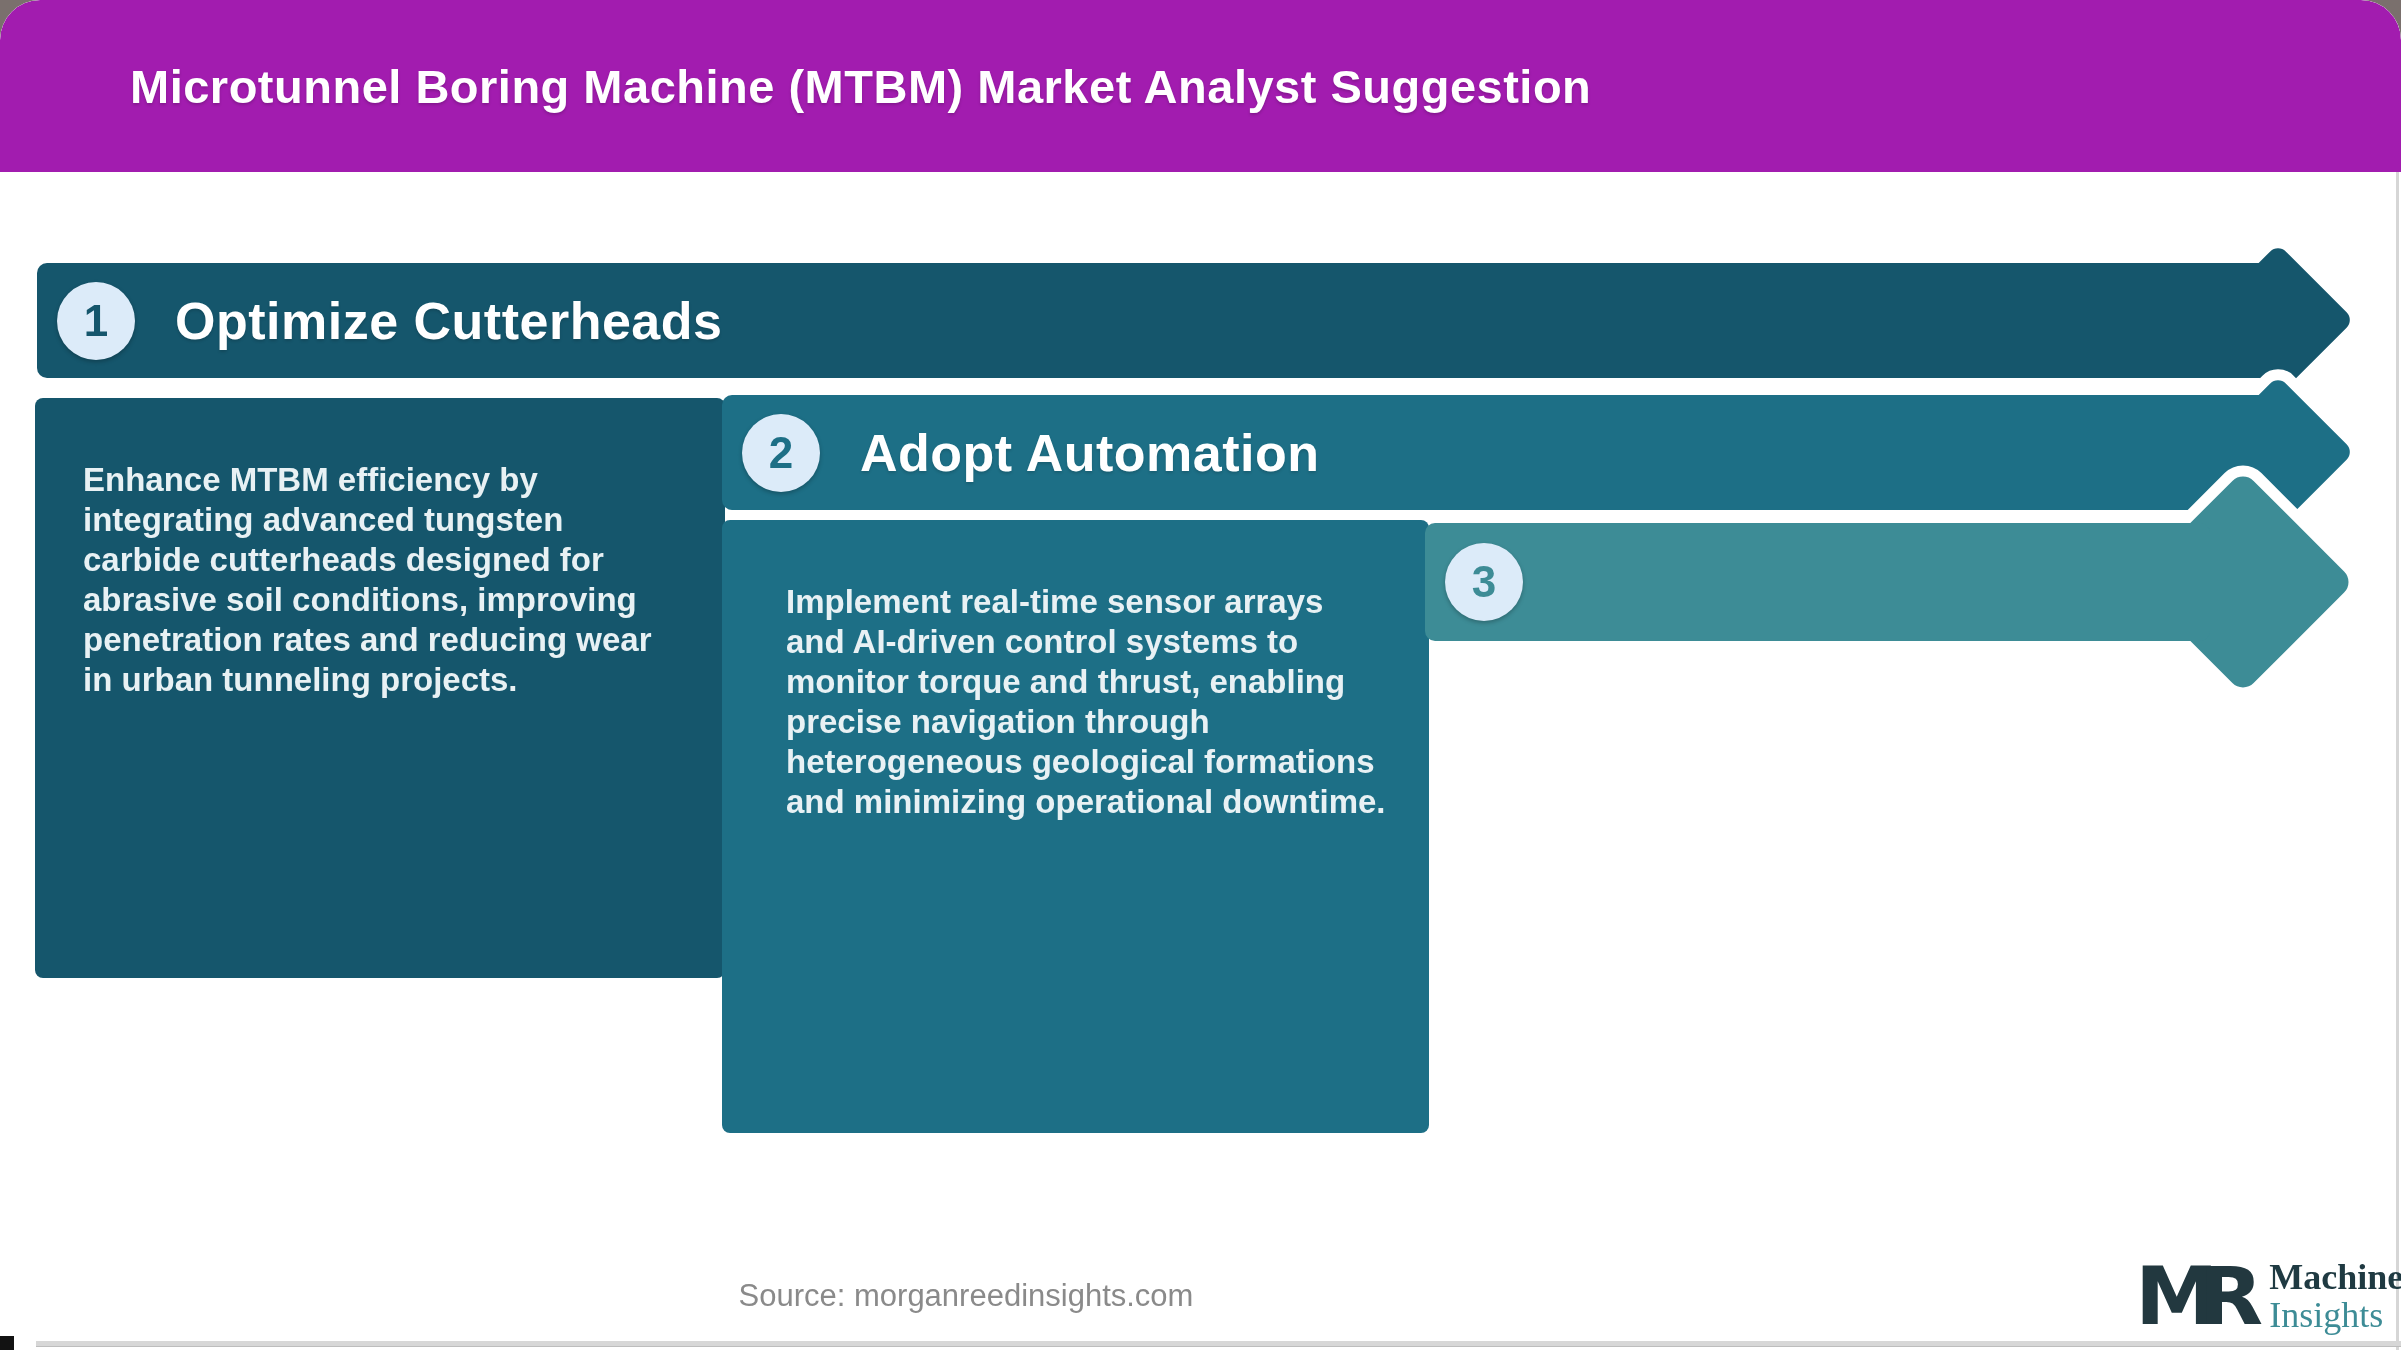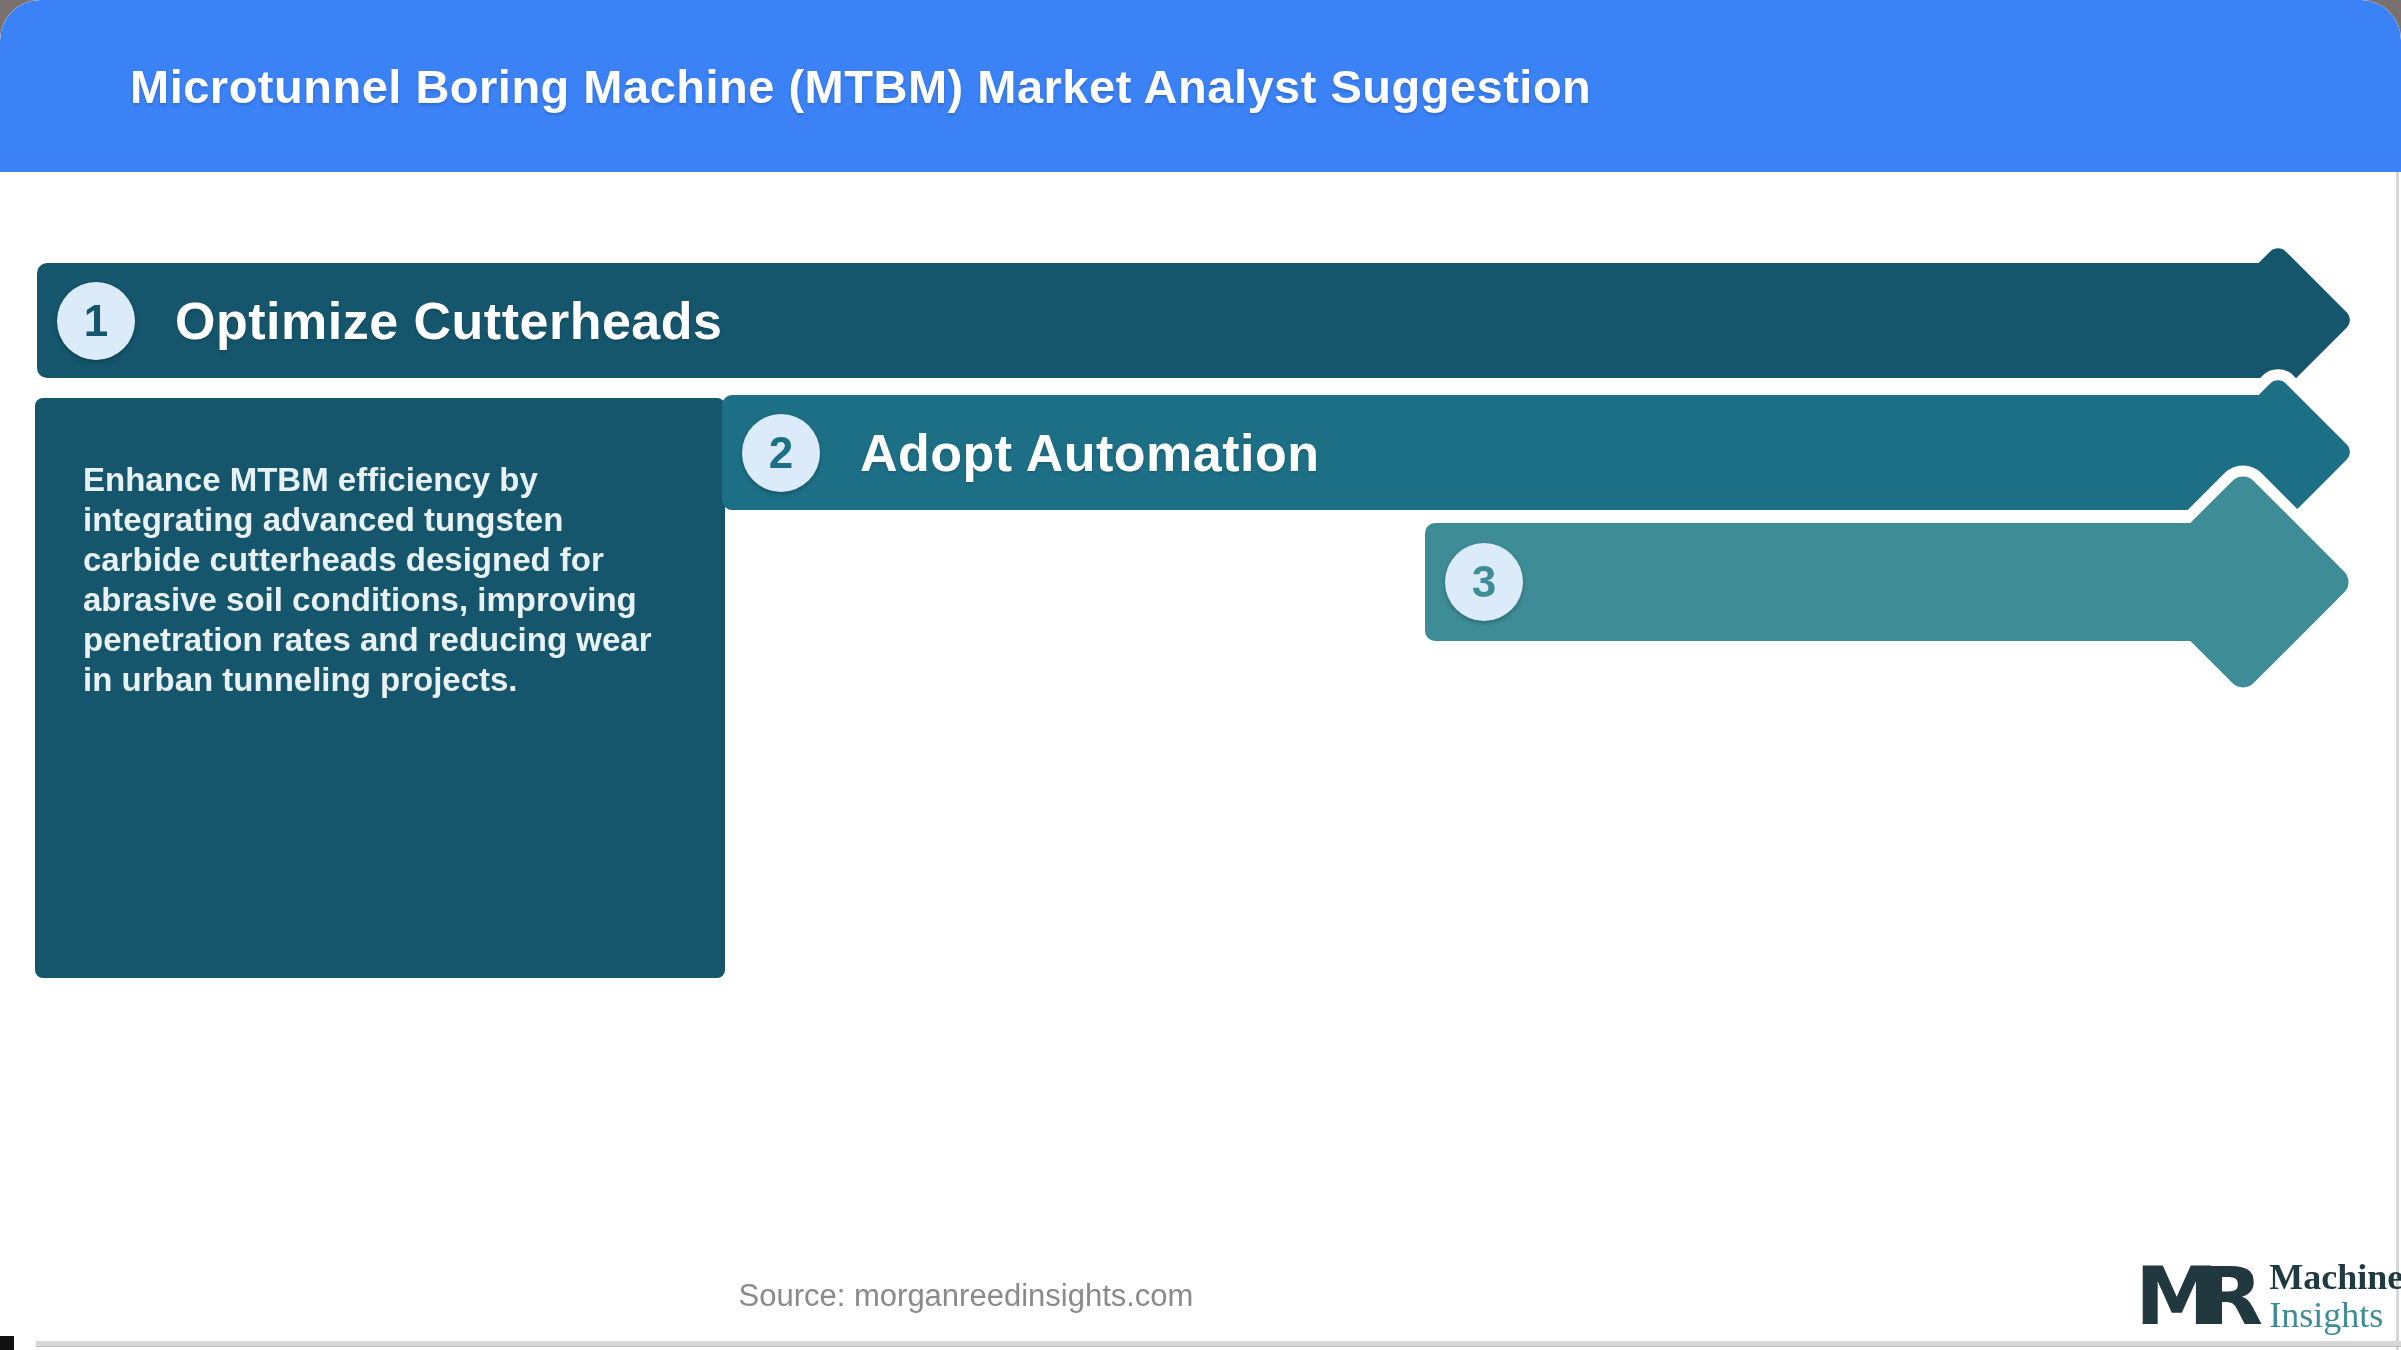--- a/index.html
+++ b/index.html
@@ -10,21 +10,21 @@
   }
   .canvas{
     position:relative;width:2401px;height:1350px;
     background:#ffffff;border-radius:40px 40px 0 0;overflow:hidden;
   }
   
   .edge-line{position:absolute;right:2px;top:0;width:3px;height:1350px;background:#d6d6d6;z-index:0;}
   
   .header{
     position:absolute;left:0;top:0;width:2401px;height:172px;
-    background:#3b82f6;border-radius:40px 40px 0 0;z-index:10;
+    background:#a21caf;border-radius:40px 40px 0 0;z-index:10;
   }
   .title{
     position:absolute;left:130px;top:0;height:172px;display:flex;align-items:center;
     color:#ffffff;font-size:47px;font-weight:700;letter-spacing:.5px;
     text-shadow:0 2px 3px rgba(0,0,0,.18);
   }
   
   .bar{
     position:absolute;height:115px;border-radius:10px 0 0 10px;
     display:flex;align-items:center;
@@ -112,20 +112,23 @@
     <p>Enhance MTBM efficiency by integrating advanced tungsten carbide cutterheads designed for abrasive soil conditions, improving penetration rates and reducing wear in urban tunneling projects.</p>
   </div>
 
   <div class="head h2 s2"></div>
   <div class="bar s2">
     <div class="badge">
       <span class="badge-num">2</span>
     </div>
     <span class="bar-label">Adopt Automation</span>
   </div>
+  <div class="box b2 s2">
+    <p>Implement real-time sensor arrays and AI-driven control systems to monitor torque and thrust, enabling precise navigation through heterogeneous geological formations and minimizing operational downtime.</p>
+  </div>
 
   <div class="head h3 s3"></div>
   <div class="bar s3">
     <div class="badge">
       <span class="badge-num">3</span>
     </div>
   </div>
 
   <div class="source">Source: morganreedinsights.com</div>
 

